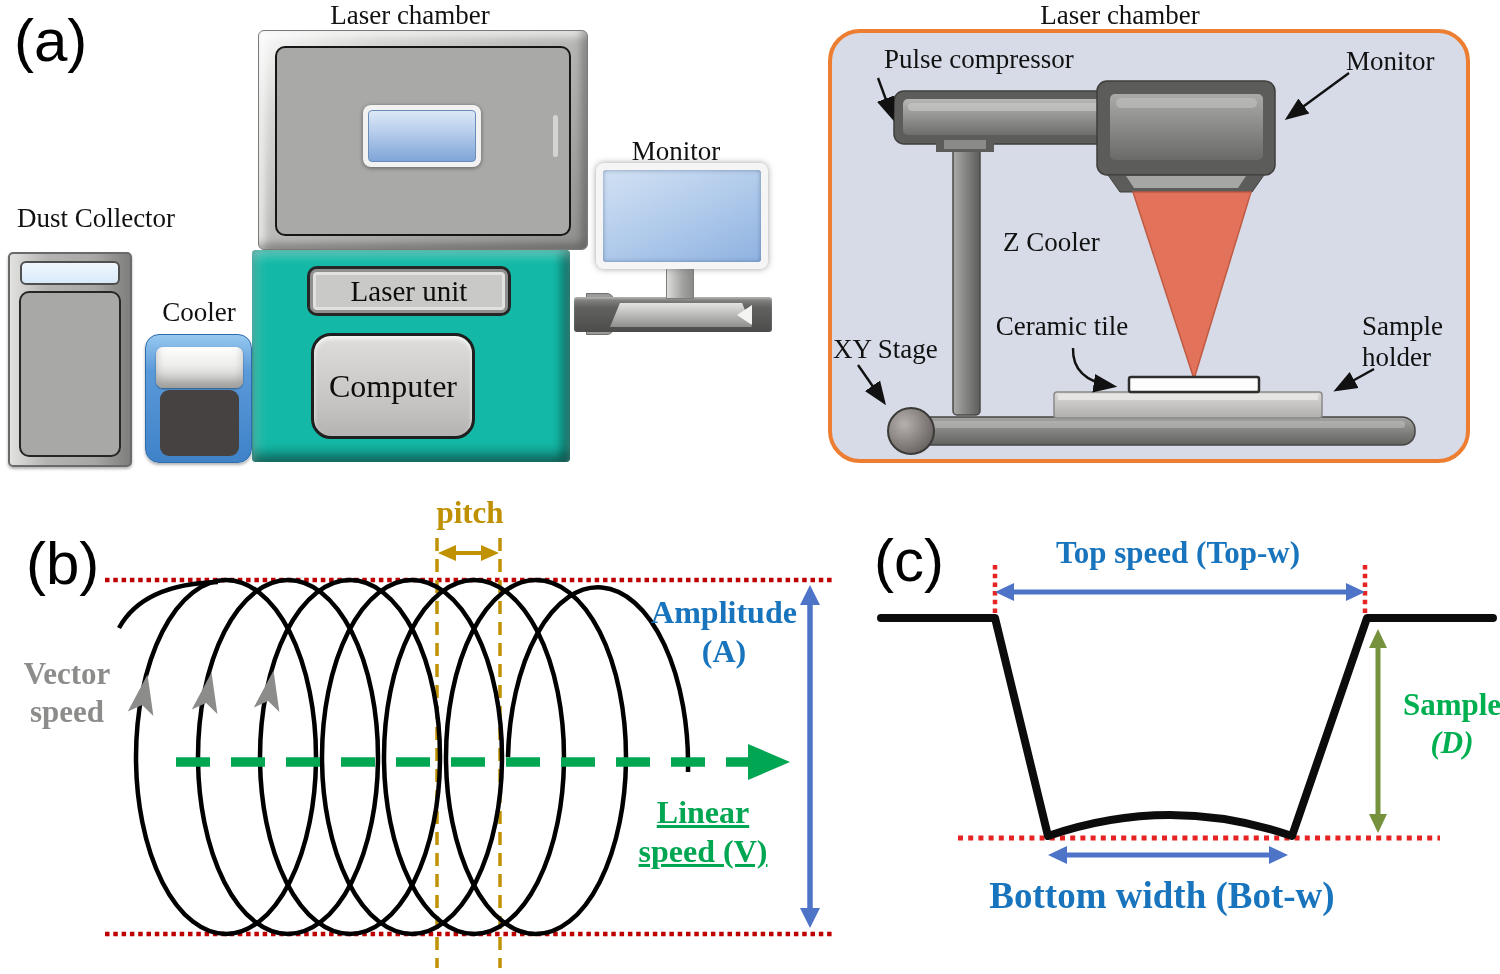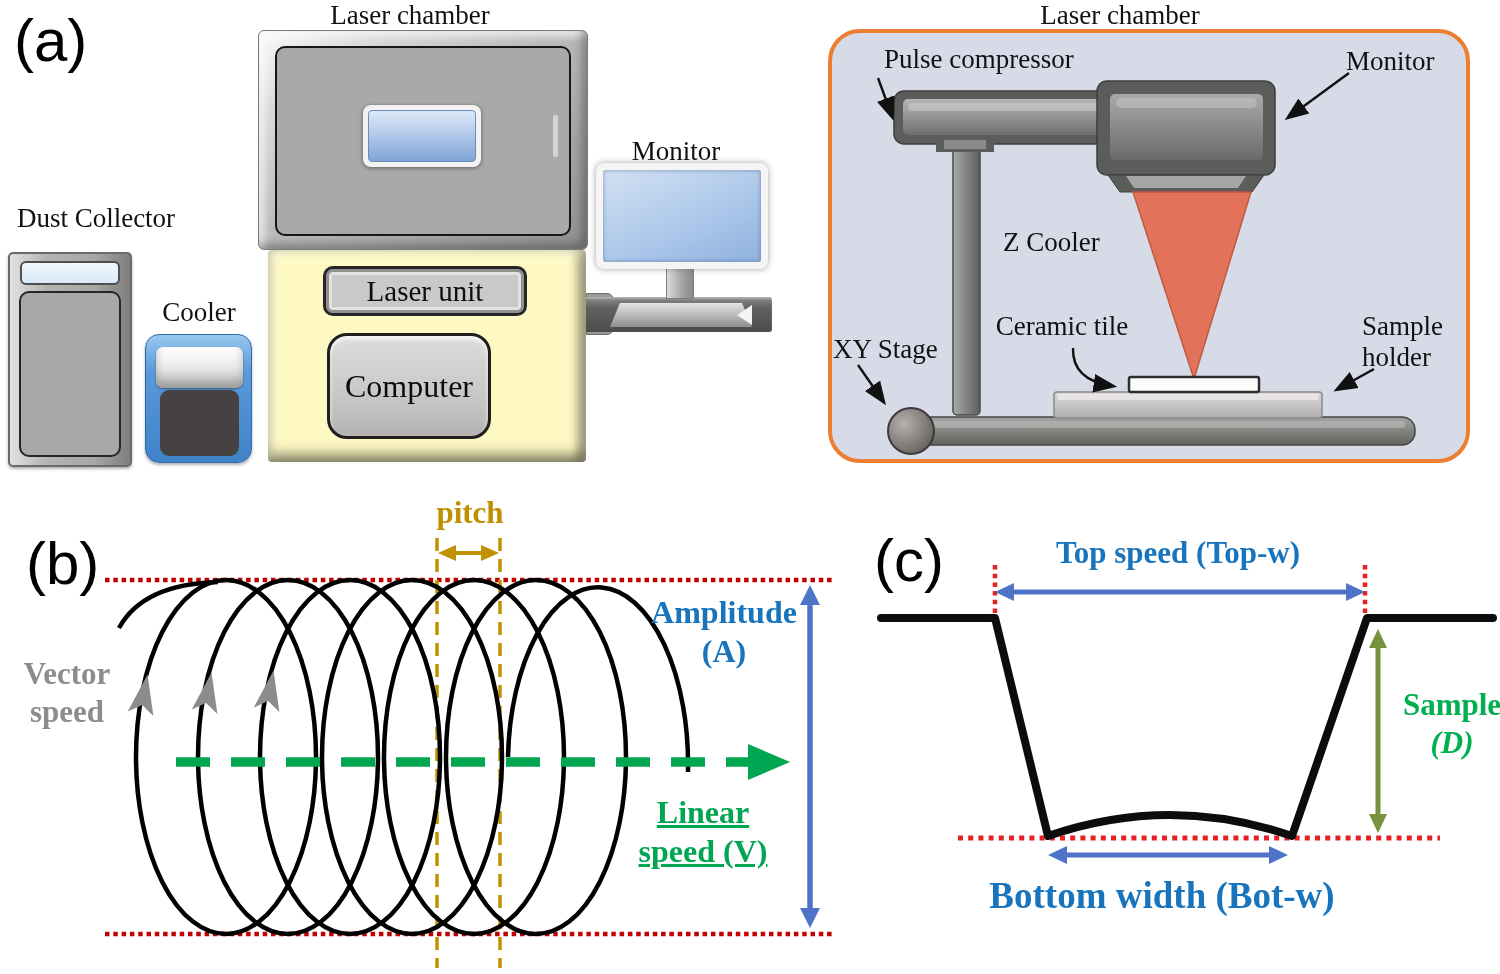--- a/index.html
+++ b/index.html
@@ -31,21 +31,21 @@
     background:linear-gradient(145deg,#fbfbfb 0%,#d8d8d6 20%,#bcbcba 45%,#8f8f8d 100%);
     box-shadow:inset -5px -5px 9px rgba(0,0,0,.3), inset 5px 5px 9px rgba(255,255,255,.75);}
   .chamber-inner{position:absolute;left:16px;top:15px;right:16px;bottom:13px;background:#a9a9a7;
     border:2px solid #161616;border-radius:10px;}
   .chamber-window{position:absolute;left:104px;top:74px;width:118px;height:62px;background:#f2f2f2;
     border-radius:8px;padding:5px;box-shadow:0 1px 4px rgba(0,0,0,.45);}
   .chamber-glass{width:100%;height:100%;border-radius:4px;border:1px solid #6a8cb8;
     background:linear-gradient(180deg,#dce8f7 0%,#b7cdeb 42%,#7fa5d8 100%);}
   .chamber-slit{position:absolute;left:294px;top:84px;width:5px;height:42px;background:#d4d4d2;border-radius:3px;}
 
-  .lower-unit{left:268px;top:250px;width:318px;height:212px;background:#fef9c3;border-radius:4px;
+  .lower-unit{left:252px;top:250px;width:318px;height:212px;background:#14b8a6;border-radius:4px;
     box-shadow:inset 0 7px 10px rgba(255,255,255,.28), inset 0 -9px 12px rgba(0,0,0,.38),
                inset 9px 0 10px rgba(255,255,255,.14), inset -9px 0 10px rgba(0,0,0,.32);}
   .laser-unit-panel{position:absolute;left:55px;top:16px;width:204px;height:50px;background:#c9c9c7;
     border:3px solid #262626;border-radius:10px;display:flex;align-items:center;justify-content:center;
     box-shadow:inset 0 0 0 3px #90908e, inset 0 0 0 6px #e2e2e0;font-size:29px;color:#0d0d0d;}
   .computer-box{position:absolute;left:59px;top:83px;width:164px;height:106px;
     background:linear-gradient(180deg,#dedddb 0%,#c4c3c1 70%,#b4b3b1 100%);
     border:3px solid #1f1f1f;border-radius:20px;display:flex;align-items:center;justify-content:center;
     font-size:32px;color:#0d0d0d;box-shadow:inset 0 3px 4px rgba(255,255,255,.8);}
 

